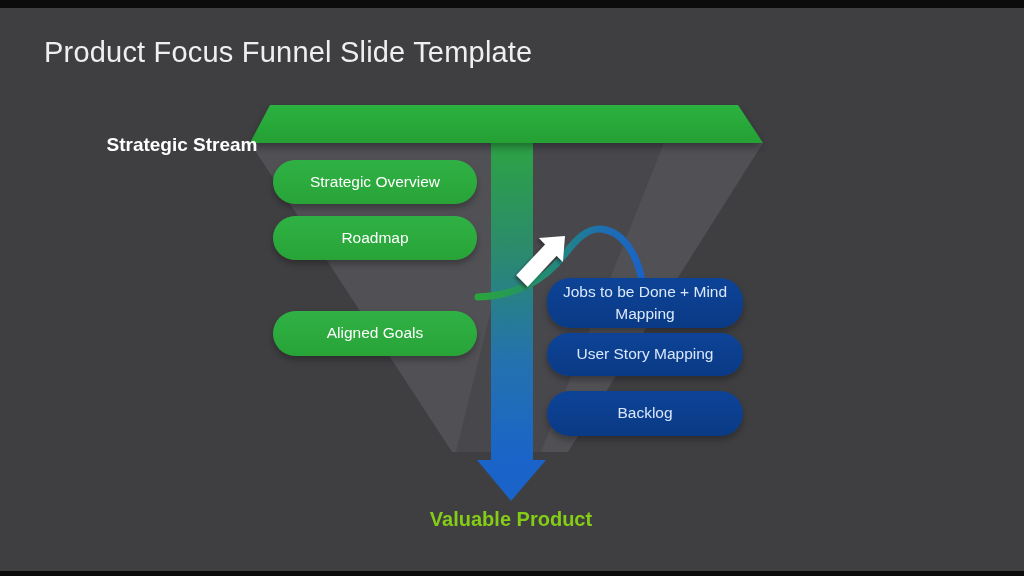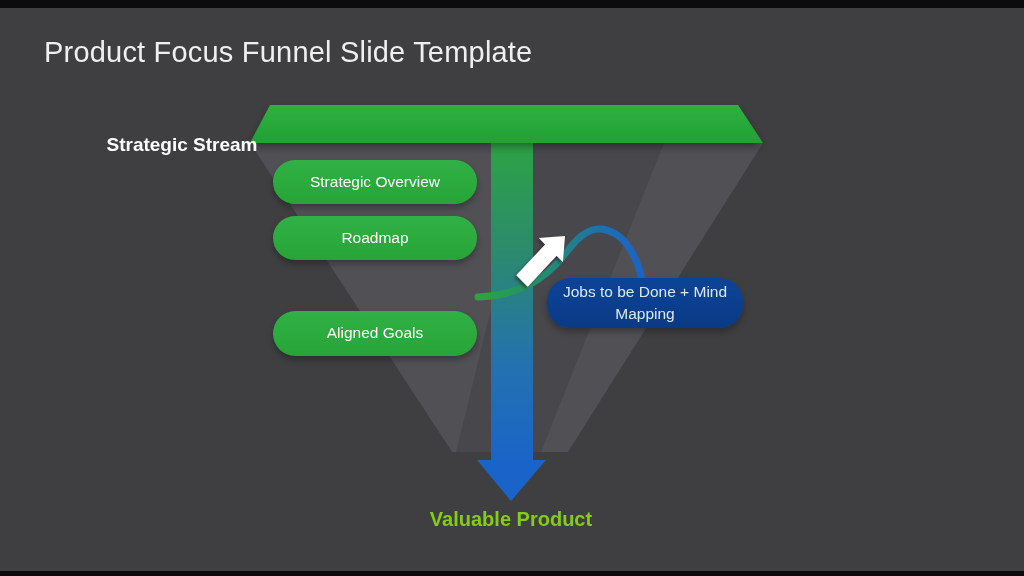--- a/index.html
+++ b/index.html
@@ -97,16 +97,18 @@
 
   <div class="slide-title">Product Focus Funnel Slide Template</div>
 
   <div class="stream-label left">Strategic Stream</div>
 
   <div class="pill green" style="top:160px;height:44px;">Strategic Overview</div>
   <div class="pill green" style="top:216px;height:44px;">Roadmap</div>
   <div class="pill green" style="top:273px;height:45px;margin-top:38px;">Aligned Goals</div>
 
   <div class="pill blue" style="top:278px;height:50px;">Jobs to be Done + Mind Mapping</div>
+  <div class="pill blue" style="top:333px;height:43px;">User Story Mapping</div>
+  <div class="pill blue" style="top:391px;height:45px;">Backlog</div>
 
   <div class="output-label">Valuable Product</div>
 
 </div>
 
 </body></html>

